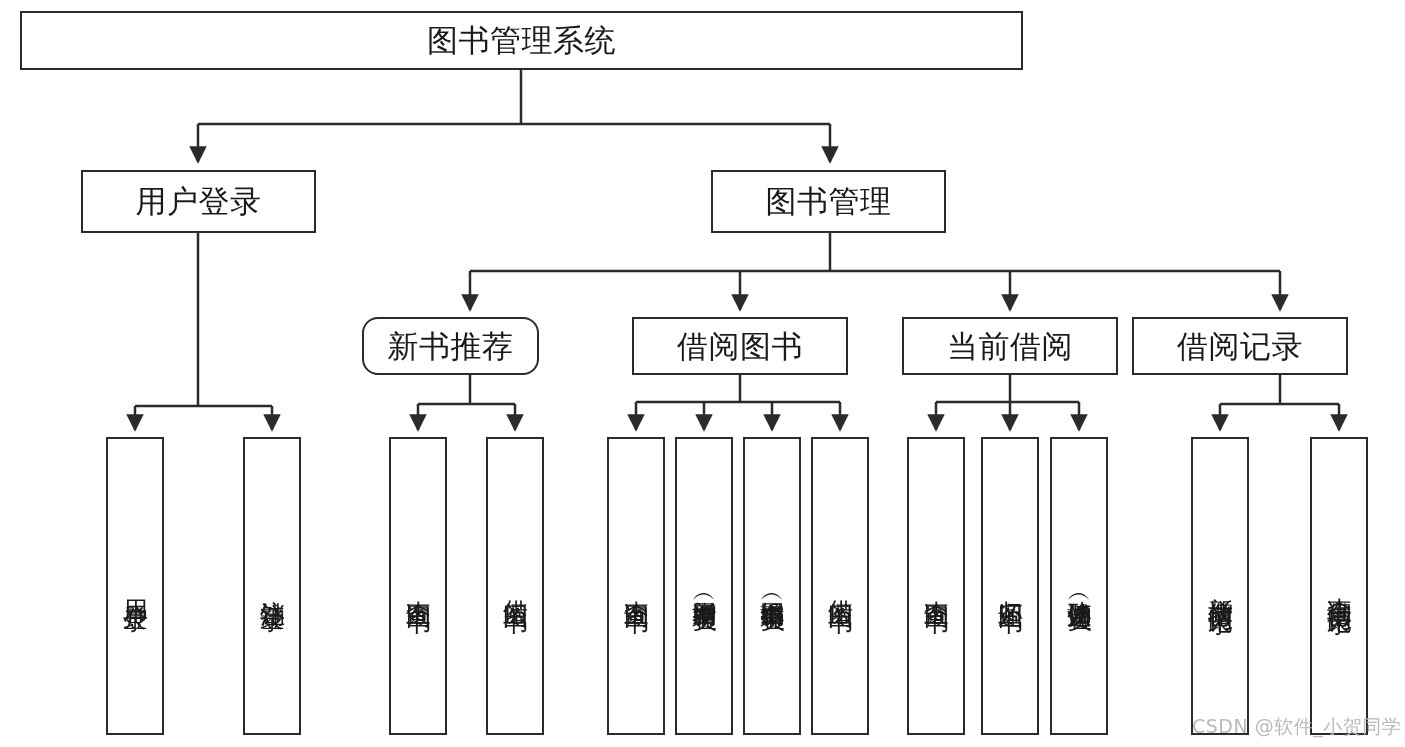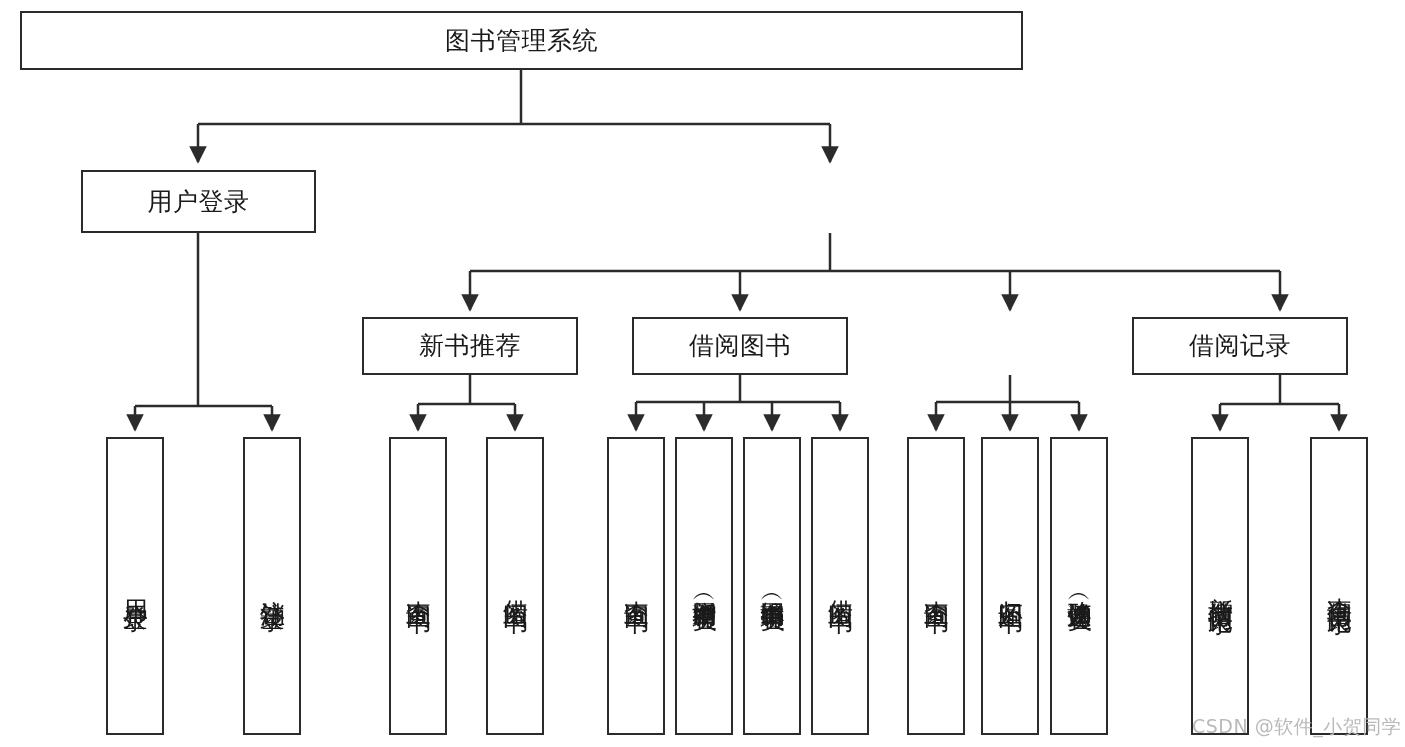--- a/index.html
+++ b/index.html
@@ -28,21 +28,21 @@
     position: absolute;
     box-sizing: border-box;
     border: 2px solid #2b2b2b;
     background: #ffffff;
     display: flex;
     align-items: center;
     justify-content: center;
     color: #1a1a1a;
   }
   .node .label-h {
-    font-size: 25px;
+    font-size: 31px;
     line-height: 1.1;
     letter-spacing: 0.5px;
     white-space: nowrap;
   }
   .node.vertical {
     align-items: center;
     justify-content: center;
   }
   .node.vertical .label-v {
     writing-mode: vertical-rl;
@@ -125,26 +125,32 @@
     </g>
   </svg>
 
   <div class="node" style="left:20px; top:11px; width:1003px; height:59px;">
     <span class="label-h">图书管理系统</span>
   </div>
 
   <div class="node" style="left:81px; top:170px; width:235px; height:63px;">
     <span class="label-h">用户登录</span>
   </div>
+  <div class="node" style="left:711px; top:170px; width:235px; height:63px;">
+    <span class="label-h">图书管理</span>
+  </div>
 
-  <div class="node" style="left:362px; top:317px; width:216px; height:58px;">
+  <div class="node" style="left:362px; top:317px; width:177px; height:58px;border-radius:16px;">
     <span class="label-h">新书推荐</span>
   </div>
   <div class="node" style="left:632px; top:317px; width:216px; height:58px;">
     <span class="label-h">借阅图书</span>
+  </div>
+  <div class="node" style="left:902px; top:317px; width:216px; height:58px;">
+    <span class="label-h">当前借阅</span>
   </div>
   <div class="node" style="left:1132px; top:317px; width:216px; height:58px;">
     <span class="label-h">借阅记录</span>
   </div>
 
   <div class="node vertical" style="left:106px; top:437px; width:58px; height:298px;">
     <span class="label-v">用户登录</span>
   </div>
   <div class="node vertical" style="left:243px; top:437px; width:58px; height:298px;">
     <span class="label-v">注销登录</span>

